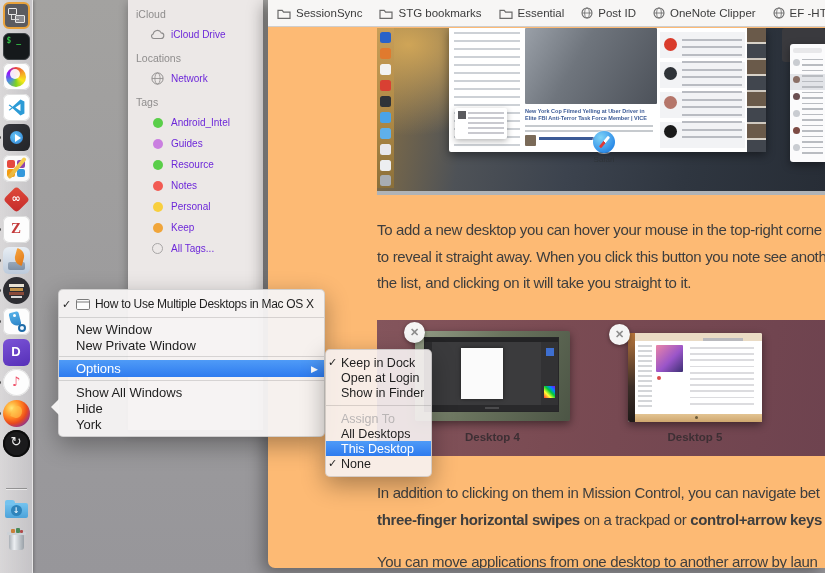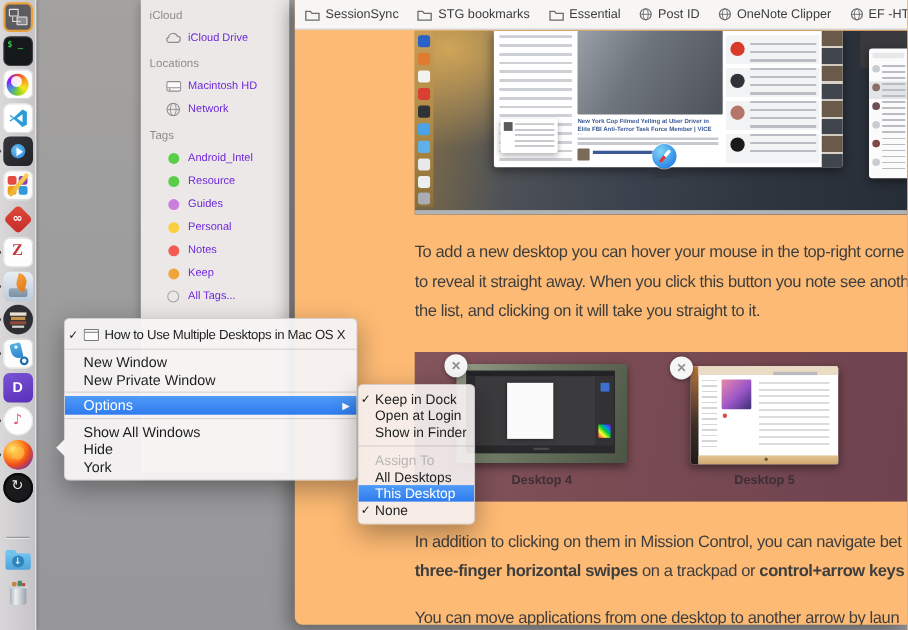--- a/index.html
+++ b/index.html
@@ -248,68 +248,58 @@
       <div class="sb-ic">
         <svg width="15" height="11" viewBox="0 0 15 11">
           <path d="M4 9.5h6.8a2.8 2.8 0 0 0 .4-5.6A4.2 4.2 0 0 0 3.2 5 2.3 2.3 0 0 0 4 9.5z" fill="none" stroke="#8e8c8c" stroke-width="1.1"></path>
         </svg>
       </div>
       <span>iCloud Drive</span>
     </div>
     <div class="sb-h">Locations</div>
     <div class="sb-row">
       <div class="sb-ic">
-        <svg width="14" height="11" viewBox="0 0 14 11">
-          <rect x="0.7" y="1.2" width="12.6" height="8.6" rx="1.6" fill="#fbfbfb" stroke="#8e8c8c"></rect>
-          <path d="M1 6.8h12" stroke="#8e8c8c" stroke-width=".9"></path>
-          <circle cx="3.2" cy="8.3" r=".8" fill="#8e8c8c"></circle>
-        </svg>
-      </div>
-      <span>Macintosh HD</span>
-    </div>
-    <div class="sb-row">
-      <div class="sb-ic">
         <svg width="13" height="13" viewBox="0 0 13 13">
           <circle cx="6.5" cy="6.5" r="5.6" fill="none" stroke="#8e8c8c"></circle>
           <ellipse cx="6.5" cy="6.5" rx="2.6" ry="5.6" fill="none" stroke="#8e8c8c" stroke-width=".8"></ellipse>
           <path d="M1 6.5h11" stroke="#8e8c8c" stroke-width=".8"></path>
         </svg>
       </div>
       <span>Network</span>
     </div>
     <div class="sb-h">Tags</div>
     <div class="sb-row">
       <div class="sb-ic">
         <span class="dot" style="background:#5ace49"></span>
       </div>
       <span>Android_Intel</span>
     </div>
     <div class="sb-row">
       <div class="sb-ic">
+        <span class="dot" style="background:#ca7fe0"></span>
+      </div>
+      <span>Guides</span>
+    </div>
+    <div class="sb-row">
+      <div class="sb-ic">
         <span class="dot" style="background:#5ace49"></span>
       </div>
       <span>Resource</span>
     </div>
     <div class="sb-row">
       <div class="sb-ic">
-        <span class="dot" style="background:#ca7fe0"></span>
-      </div>
-      <span>Guides</span>
+        <span class="dot" style="background:#f25a52"></span>
+      </div>
+      <span>Notes</span>
     </div>
     <div class="sb-row">
       <div class="sb-ic">
         <span class="dot" style="background:#f8cf3e"></span>
       </div>
       <span>Personal</span>
-    </div>
-    <div class="sb-row">
-      <div class="sb-ic">
-        <span class="dot" style="background:#f25a52"></span>
-      </div>
-      <span>Notes</span>
     </div>
     <div class="sb-row">
       <div class="sb-ic">
         <span class="dot" style="background:#f0a53a"></span>
       </div>
       <span>Keep</span>
     </div>
     <div class="sb-row">
       <div class="sb-ic">
         <span class="dot ring"></span>

